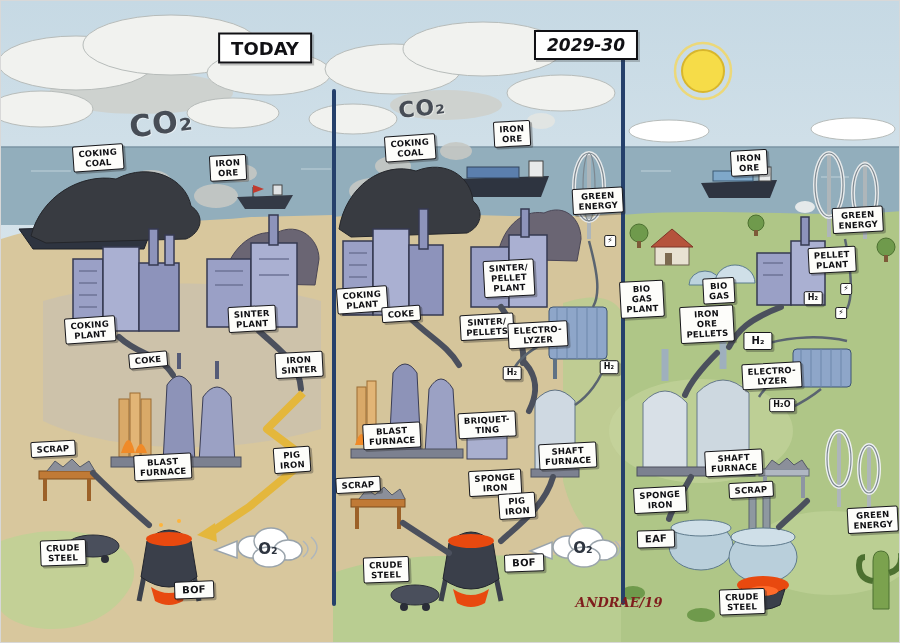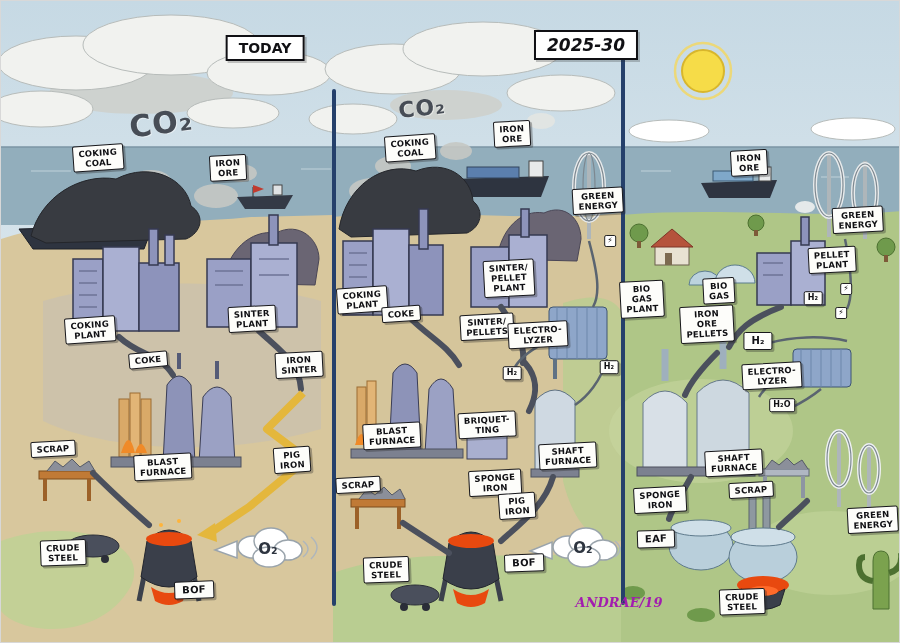--- a/index.html
+++ b/index.html
@@ -7,32 +7,32 @@
          font-family:"DejaVu Sans",sans-serif;border:1px solid #d8d8d8;box-sizing:border-box;}
   .art{position:absolute;left:0;top:0;z-index:1;}
   .divider{position:absolute;width:4px;background:#25406b;border-radius:2px;z-index:3;}
   .lbl{position:absolute;transform:translate(-50%,-50%) rotate(var(--r,0deg));
        background:#fdfdfa;border:1.5px solid #17171b;border-radius:2px;padding:2px 5px;
        font-weight:700;font-size:8.5px;line-height:1.2;letter-spacing:.2px;text-align:center;
        white-space:pre-line;color:#101014;box-shadow:2px 2px 0 rgba(40,40,40,.33);z-index:5;}
   .lbl.sm{font-size:8px;padding:1px 3px;}
   .lbl.md{font-size:10px;padding:2px 7px;}
   .title-box{position:absolute;transform:translate(-50%,-50%);background:#fff;border:2px solid #101014;
-       padding:3px 11px;font-weight:700;font-size:14px;color:#101014;z-index:6;
+       padding:3px 11px;font-weight:700;font-size:18px;color:#101014;z-index:6;
        box-shadow:2px 2px 0 rgba(40,40,40,.25);}
   .title-box.big{font-style:italic;font-size:17px;border-width:2.5px;}
   .co2{position:absolute;transform:translate(-50%,-50%) rotate(var(--r,0deg));
        font-weight:800;font-size:30px;color:#474d56;z-index:4;letter-spacing:1px;
        text-shadow:1px 1px 0 rgba(255,255,255,.5);}
   .co2.small{font-size:22px;}
   .otext{position:absolute;transform:translate(-50%,-50%);font-weight:800;font-size:15px;color:#2e3540;z-index:6;}
   .bolt{position:absolute;transform:translate(-50%,-50%);background:#fff;border:1.2px solid #222;
        border-radius:2px;font-size:8px;line-height:1;padding:1px 2px;z-index:5;color:#222;}
   .sig{position:absolute;transform:translate(-50%,-50%);font-family:"DejaVu Serif",serif;
-       font-style:italic;font-weight:700;font-size:13px;color:#a21caf;z-index:6;}
+       font-style:italic;font-weight:700;font-size:13px;color:#7f1d1d;z-index:6;}
 </style>
 </head>
 <body>
 
 <div class="scene">
 
   <svg class="art" width="900" height="643" viewBox="0 0 900 643">
     <defs>
       <linearGradient id="sky" x1="0" y1="0" x2="0" y2="1">
         <stop offset="0" stop-color="#c6d9e4"></stop>
@@ -349,21 +349,21 @@
       <path d="M846,340 C820,334 790,336 768,342"></path>
       <path d="M792,368 C776,376 764,386 758,396"></path>
       <path d="M820,388 C808,398 796,404 788,408"></path>
     </g>
   </svg>
 
   <div class="divider" style="left:331px;top:88px;height:517px;"></div>
   <div class="divider" style="left:620px;top:32px;height:572px;"></div>
 
   <div class="title-box" style="left:264px;top:47px;">TODAY</div>
-  <div class="title-box big" style="left:585px;top:44px;">2025-30</div>
+  <div class="title-box big" style="left:585px;top:44px;">2029-30</div>
 
   <div class="co2" style="left:160px;top:122px;--r:-8deg">CO₂</div>
   <div class="lbl" style="left:97px;top:157px;--r:-4deg">COKING
 COAL</div>
   <div class="lbl" style="left:227px;top:167px;--r:-3deg">IRON
 ORE</div>
   <div class="lbl" style="left:89px;top:329px;--r:-4deg">COKING
 PLANT</div>
   <div class="lbl" style="left:251px;top:318px;--r:-3deg">SINTER
 PLANT</div>

